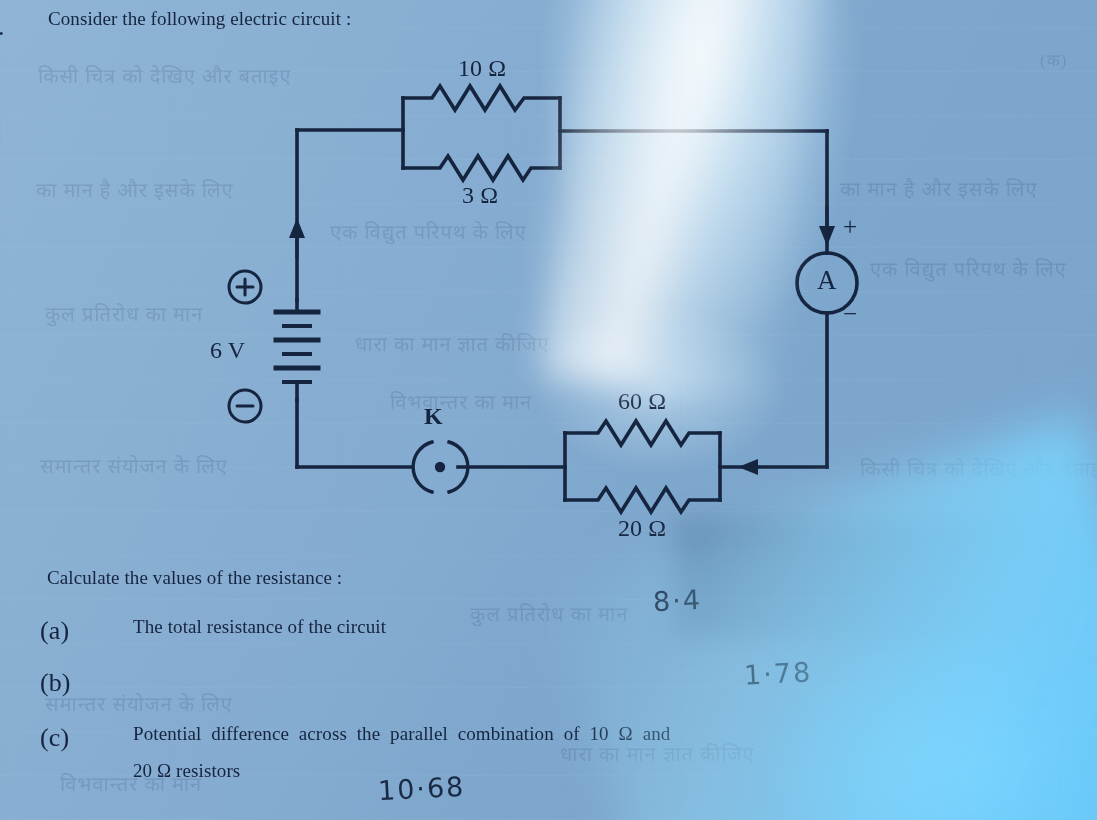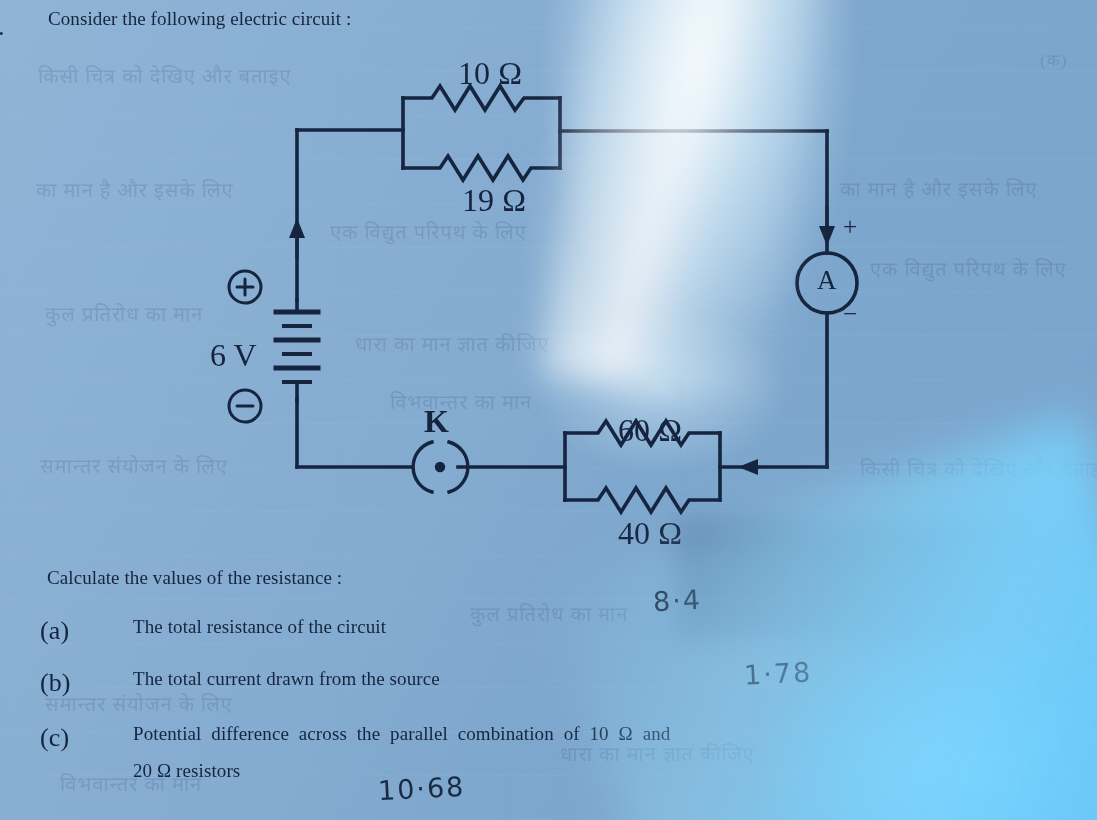--- a/index.html
+++ b/index.html
@@ -48,21 +48,21 @@
 
   .txt{
     position:absolute;
     color:#15243f;
     font-family:"Liberation Serif", serif;
     white-space:nowrap;
     letter-spacing:0.1px;
   }
   .body-txt{font-size:19px;text-align:center;}
   .qlabel{font-size:26px;}
-  .lbl{font-size:32px;}
+  .lbl{font-size:24px;}
 
   
   .bleed{
     position:absolute;
     color:rgba(40,62,100,0.17);
     font-family:Liberation Serif, serif;
     font-size:20px;white-space:nowrap;pointer-events:none;
     letter-spacing:1px;
   }
   .bleed.sm{font-size:17px;}
@@ -181,37 +181,36 @@
 
       <polygon points="738,467 758,459 758,475"></polygon>
     </g>
     <g stroke="#15243f" stroke-width="3.2" fill="none">
       <path d="M297,238 L297,258"></path>
       <path d="M827,226 L827,206"></path>
     </g>
   </svg>
 
   <div class="txt lbl" style="left:458px;top:55px;">10 Ω</div>
-  <div class="txt lbl" style="left:462px;top:182px;">19 Ω</div>
-  <div class="txt lbl" style="left:618px;top:412px;">60 Ω</div>
-  <div class="txt lbl" style="left:618px;top:515px;">40 Ω</div>
+  <div class="txt lbl" style="left:462px;top:182px;">3 Ω</div>
+  <div class="txt lbl" style="left:618px;top:388px;">60 Ω</div>
+  <div class="txt lbl" style="left:618px;top:515px;">20 Ω</div>
   <div class="txt lbl" style="left:210px;top:337px;">6 V</div>
   <div class="txt lbl" style="left:424px;top:403px;font-weight:bold;">K</div>
   <div class="txt" style="left:817px;top:265px;font-size:27px;">A</div>
   <div class="txt" style="left:843px;top:213px;font-size:25px;">+</div>
   <div class="txt" style="left:843px;top:300px;font-size:25px;">−</div>
 
   <div class="txt body-txt" style="left:47px;top:567px;">Calculate the values of the resistance :</div>
 
   <div class="txt qlabel" style="left:40px;top:616px;">(a)</div>
   <div class="txt body-txt" style="left:133px;top:616px;">The total resistance of the circuit</div>
   <div class="hand" style="left:653px;top:585px;">8·4</div>
 
   <div class="txt qlabel" style="left:40px;top:668px;">(b)</div>
-  <div class="txt body-txt" style="left:133px;top:668px;">The total current drawn from the source</div>
   <div class="hand" style="left:744px;top:658px;">1·78</div>
 
   <div class="txt qlabel" style="left:40px;top:723px;">(c)</div>
   <div class="txt body-txt" style="left:133px;top:723px;word-spacing:5px;">Potential difference across the parallel combination of 10 Ω and</div>
   <div class="txt body-txt" style="left:133px;top:760px;">20 Ω resistors</div>
   <div class="hand" style="left:378px;top:773px;">10·68</div>
 
   <div id="glare-streak"></div>
   <div id="shadow-band"></div>
   <div id="glare-corner"></div>

